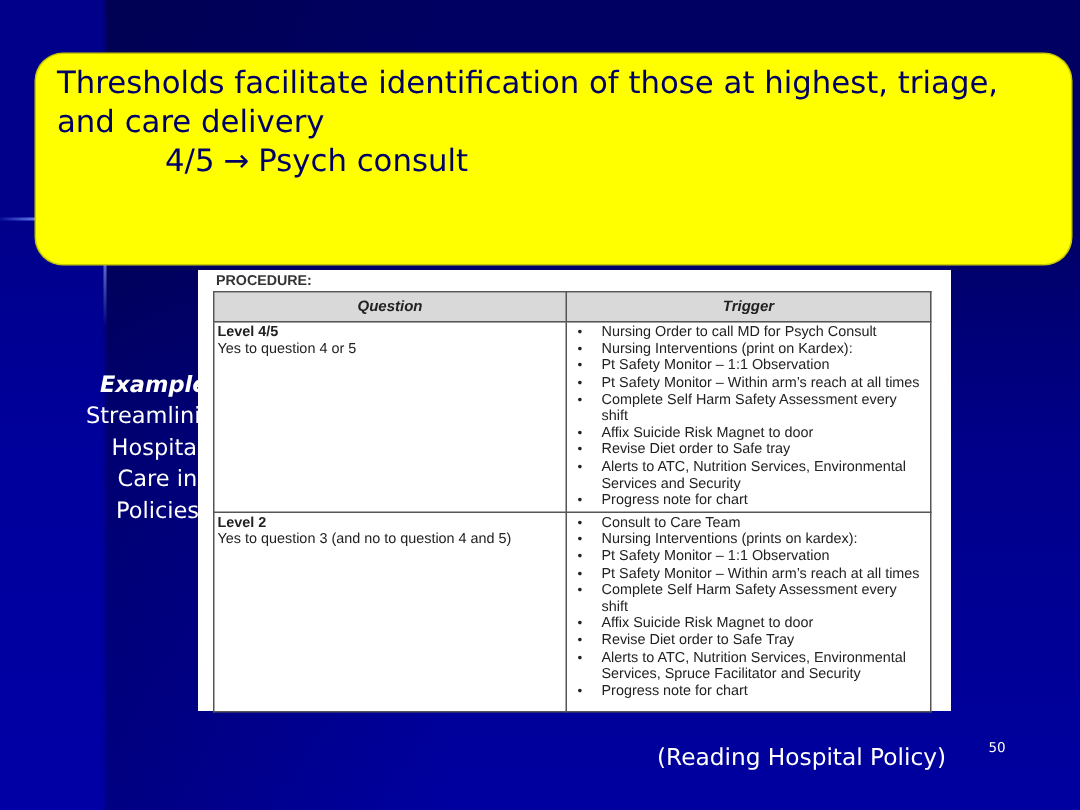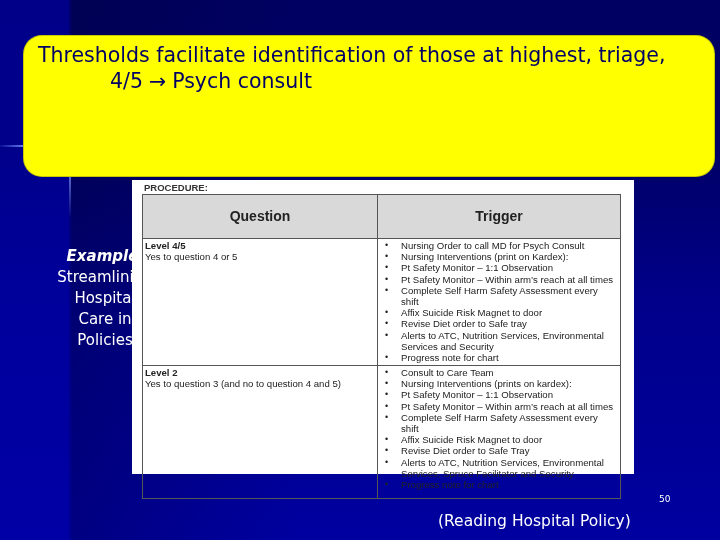--- a/index.html
+++ b/index.html
@@ -50,51 +50,52 @@
   }
   .doc .proc {
     position: absolute; left: 12px; top: 2px; font-size: 9.5px; font-weight: bold; color: #333;
   }
   .doc table {
     position: absolute; left: 10px; top: 14px; width: 479px;
     border-collapse: collapse; font-size: 9.6px;
   }
   .doc th {
     background: #d9d9d9; border: 1px solid #555; font-weight: bold;
-    height: 11px; padding: 16px; font-size: 14px; line-height: 11px;
+    height: 11px; padding: 4px; font-size: 10px; line-height: 11px; font-style: italic;
   }
   .doc td {
     border: 1px solid #555; vertical-align: top; padding: 1px 3px 1px 2px;
   }
   .doc td.q { width: 229px; line-height: 11.3px; border-radius: 25px; }
   .doc td.q .lvl { font-weight: bold; }
   .doc ul { margin: 0; padding: 0; list-style: none; }
   .doc li { position: relative; padding-left: 21px; line-height: 11.2px; }
   .doc li::before {
     content: "\2022"; position: absolute; left: 5px; top: 0; font-size: 9px;
   }
   .doc .row1 td { height: 124px; }
   .doc .row2 td { height: 130px; }
 
   .source {
-    position: absolute; left: 438px; top: 512px; color: #ffffff; font-size: 15.5px;
+    position: absolute; left: 438px; top: 496px; color: #ffffff; font-size: 15.5px;
   }
   .slide-num {
     position: absolute; left: 659px; top: 494px; color: #ffffff; font-size: 9px;
   }
 </style>
 </head>
 <body>
 
 <div class="bg-layer"></div>
 <div class="bg-line-h"></div>
 <div class="bg-line-v"></div>
 
 <div class="callout">
   <div class="line">Thresholds facilitate identification of those at highest, triage,</div>
+  <div class="line">and care delivery</div>
   <div class="line indent">
     <span>4/5</span><span class="arrow">→</span><span>Psych consult</span>
   </div>
 </div>
 
 <div class="side-caption">
   <div><span class="ex">Example</span><span>:</span></div>
   <div>Streamlining</div>
   <div>Hospital</div>
   <div>Care in</div>

